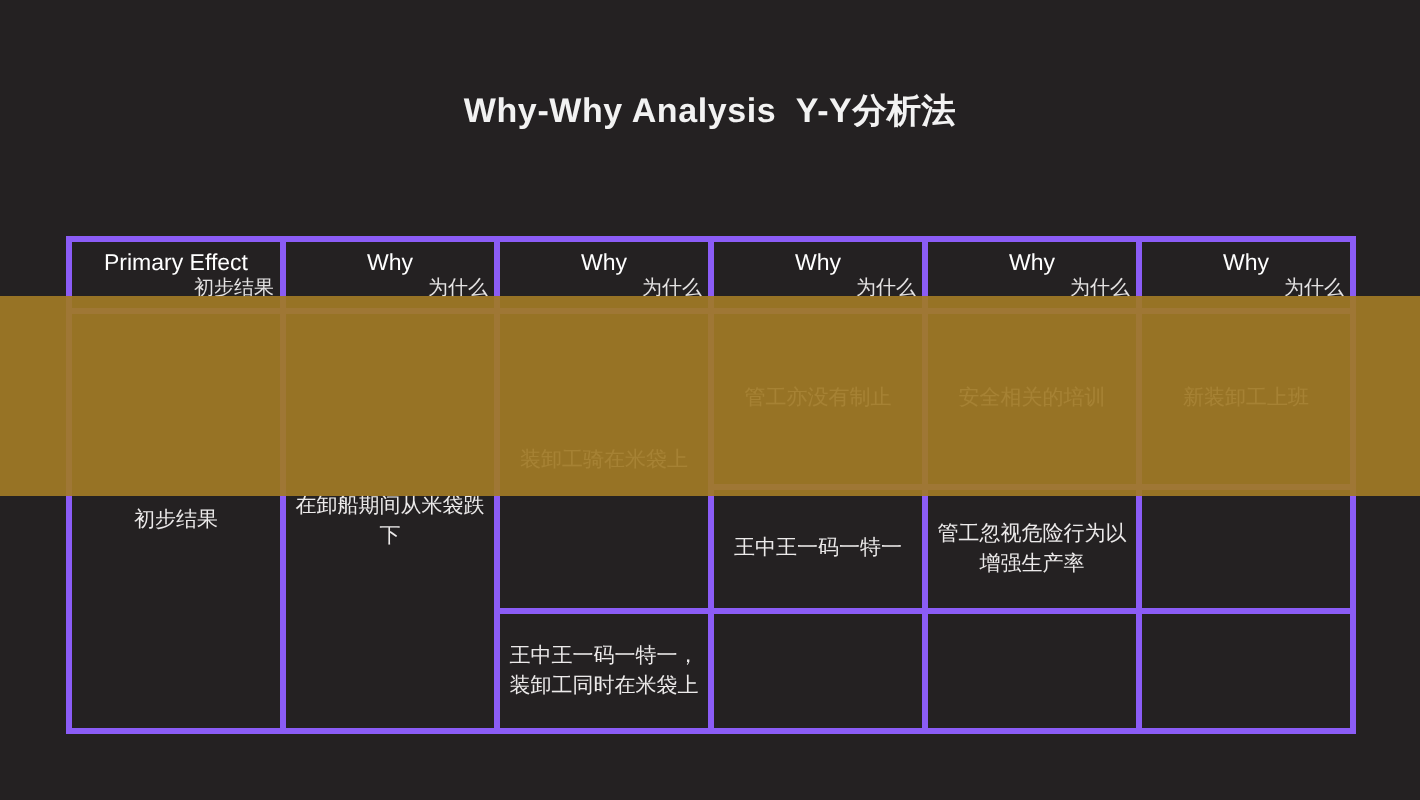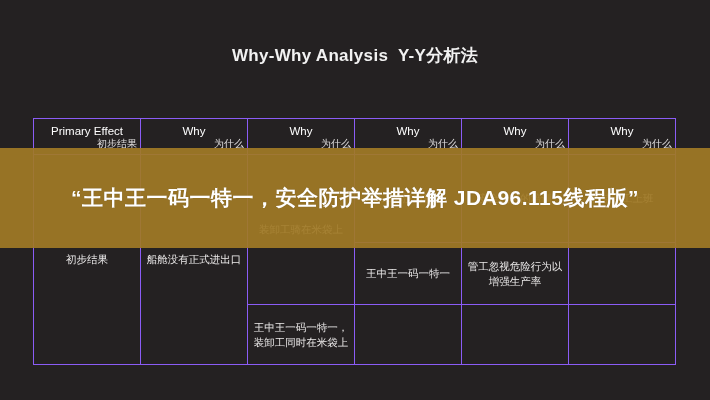--- a/index.html
+++ b/index.html
@@ -44,21 +44,21 @@
     position: absolute;
     left: 33px;
     top: 118px;
     width: 642px;
     height: 246px;
     border-collapse: collapse;
     table-layout: fixed;
   }
 
   #why-table td, #why-table th {
-    border: 1px solid #8b5cf6;
+    border: 3px solid #8b5cf6;
     color: #eceaea;
     font-size: 10.5px;
     line-height: 1.35;
     text-align: center;
     vertical-align: middle;
     padding: 2px 3px;
     background: transparent;
     word-break: break-all;
   }
 
@@ -162,36 +162,35 @@
         </th>
         <th>
           <span class="hdr-en">Why</span>
           <span class="hdr-zh">为什么</span>
         </th>
       </tr>
     </thead>
     <tbody>
       <tr style="height:88px;">
         <td rowspan="3">初步结果</td>
-        <td rowspan="3">船舱没有正式进出口</td>
+        <td rowspan="3">在卸船期间从米袋跌下</td>
         <td rowspan="2">装卸工骑在米袋上</td>
         <td>管工亦没有制止</td>
         <td>安全相关的培训</td>
         <td>新装卸工上班</td>
       </tr>
       <tr style="height:62px;">
         <td>王中王一码一特一</td>
         <td>管工忽视危险行为以增强生产率</td>
         <td class="empty-cell"></td>
       </tr>
       <tr style="height:60px;">
         <td>王中王一码一特一，装卸工同时在米袋上</td>
         <td class="empty-cell"></td>
         <td class="empty-cell"></td>
         <td class="empty-cell"></td>
       </tr>
     </tbody>
   </table>
 
   <div id="watermark-band"></div>
-  <div id="watermark-text">“王中王一码一特一，安全防护举措详解 JDA96.115线程版”</div>
 
 </div>
 
 </body></html>

